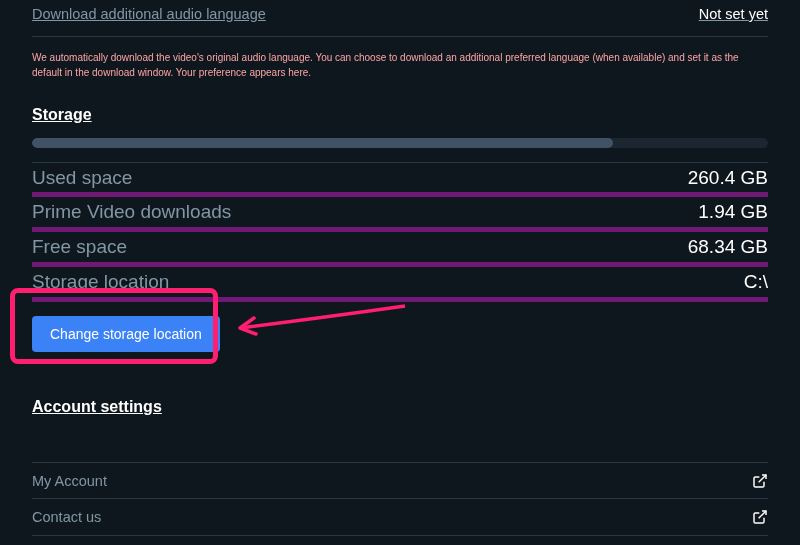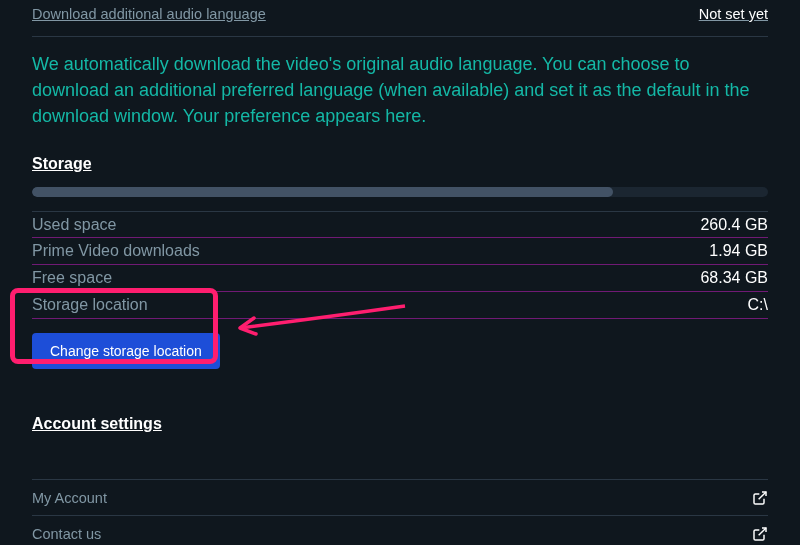--- a/index.html
+++ b/index.html
@@ -11,42 +11,42 @@
     color: #8197a4;
     overflow: hidden;
   }
   .page {
     padding: 0 32px 0 32px;
   }
   .row {
     display: flex;
     justify-content: space-between;
     align-items: center;
-    border-bottom: 1px solid #701a75;
-    height: 27px;
-    font-size: 16px;
+    border-bottom: 5px solid #701a75;
+    height: 35px;
+    font-size: 19px;
   }
   .row-first {
     border-top: 1px solid #2a3744;
   }
   .audio-row {
     display: flex;
     justify-content: space-between;
     align-items: center;
     border-bottom: 1px solid #2a3744;
     padding: 6px 0 14px 0;
     font-size: 14.5px;
     text-decoration: underline;
   }
   .audio-label { color: #8197a4; }
   .audio-value { color: #ffffff; padding-left: 44px; }
   .desc {
-    font-size: 18px;
+    font-size: 10px;
     line-height: 1.45;
-    color: #14b8a6;
+    color: #fca5a5;
     padding: 14px 0 18px 0;
   }
   h3.section {
     color: #ffffff;
     font-weight: 700;
     font-size: 16px;
     padding: 8px 0 14px 0;
     text-decoration: underline;
   }
   .progress-wrap {
@@ -58,21 +58,21 @@
     margin-bottom: 14px;
   }
   .progress-fill {
     height: 100%;
     background: #425265;
     border-radius: 5px;
   }
   .val { color: #ffffff; }
   .btn-change {
     display: inline-block;
-    background: #1d4ed8;
+    background: #3b82f6;
     color: #ffffff;
     font-size: 14px;
     padding: 10px 18px;
     border-radius: 4px;
     cursor: pointer;
     border: none;
   }
   .btn-area {
     padding: 14px 0 18px 0;
   }

